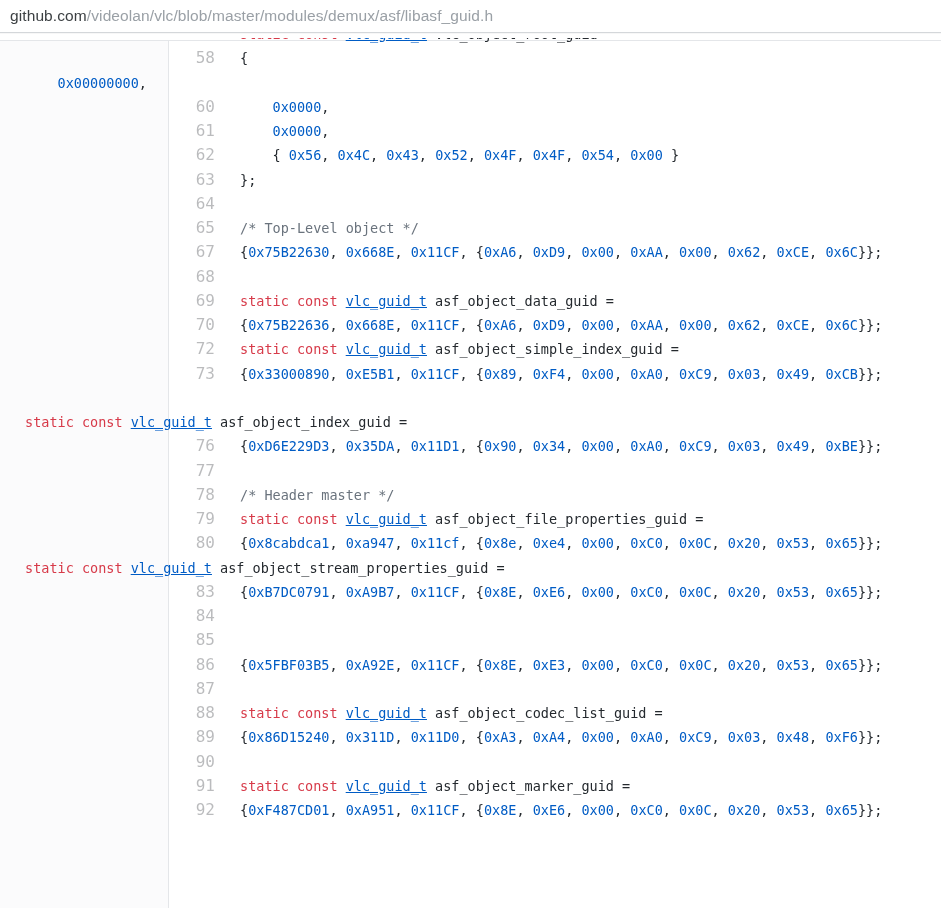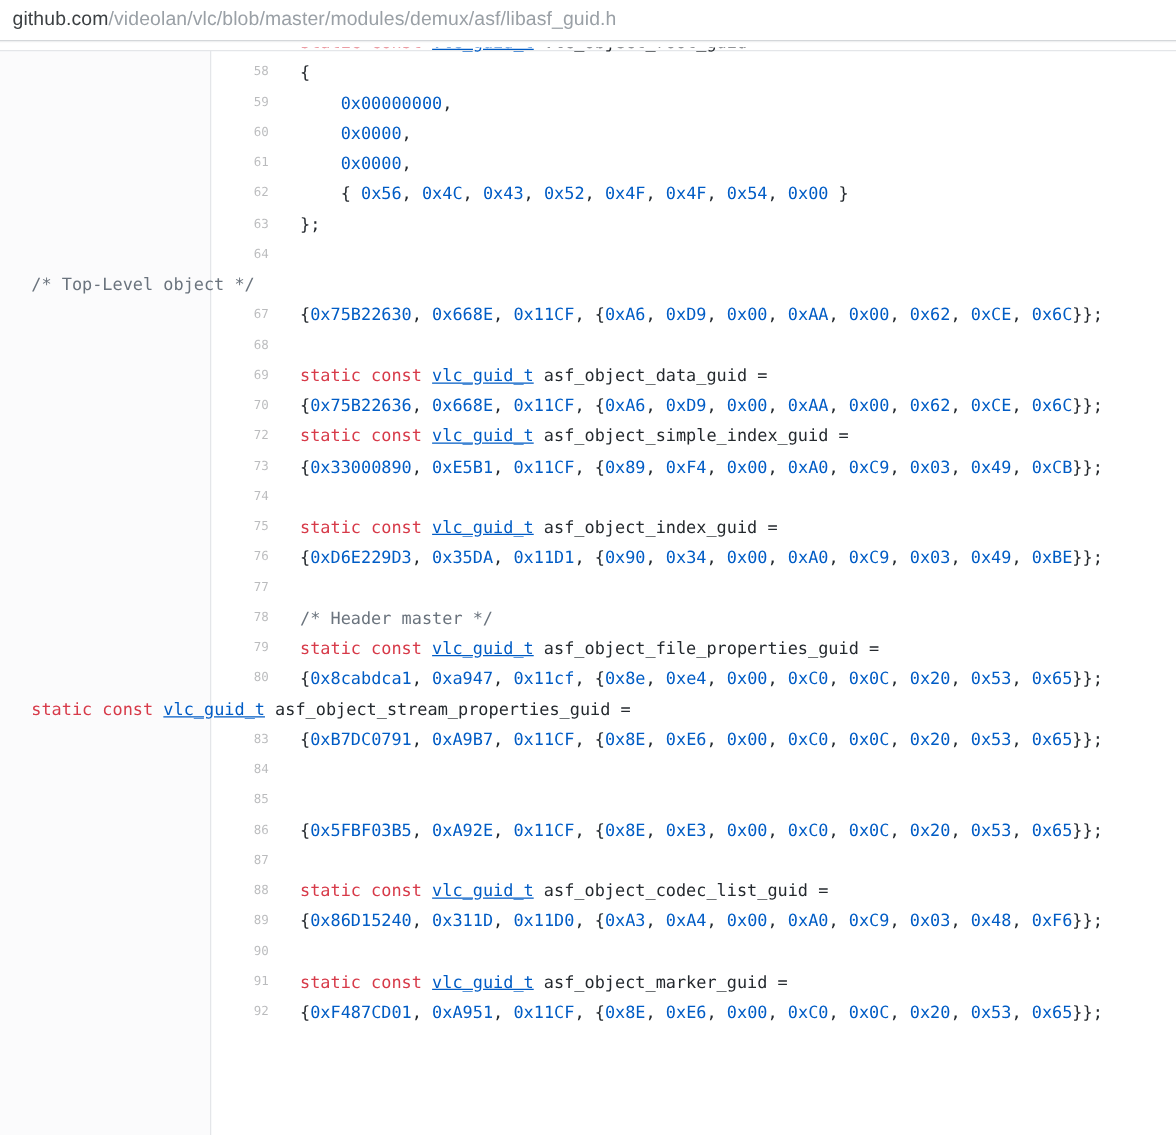--- a/index.html
+++ b/index.html
@@ -37,21 +37,21 @@
     overflow:hidden;z-index:1;
   }
   .code-row{
     display:flex;height:24.26px;line-height:24.26px;
     font-family:"DejaVu Sans Mono", monospace;font-size:13.5px;
     white-space:pre;background:transparent;
   }
   .code-row.clipped{margin-top:-16px;}
   .ln{
     width:215px;flex:0 0 215px;text-align:right;box-sizing:border-box;
-    color:var(--gutter,rgba(27,31,35,0.3));font-size:10px;
+    color:var(--gutter,rgba(27,31,35,0.3));font-size:16px;
     cursor:pointer;user-select:none;
   }
   .src{padding-left:25px;color:var(--plain,#24292e);}
   .k{color:var(--kw,#d73a49);}
   .num{color:var(--blue,#005cc5);}
   .ty{color:var(--blue,#005cc5);text-decoration:underline;cursor:pointer;}
   .cm{color:var(--cmt,#6a737d);}
   .pl{color:var(--plain,#24292e);}
 </style>
 </head>
@@ -61,35 +61,35 @@
   <span class="url-text"><span class="url-host">github.com</span><span class="url-path">/videolan/vlc/blob/master/modules/demux/asf/libasf_guid.h</span></span>
 </div>
 
 <div class="left-margin"></div>
 <div class="top-hairline"></div>
 <div class="gutter-border"></div>
 
 <div class="code-viewport" id="code-viewport">
     <div class="code-row clipped"><div class="ln"></div><div class="src"><span class="k">static const</span><span class="pl"> </span><span class="ty">vlc_guid_t</span><span class="pl"> vlc_object_root_guid =</span></div></div>
     <div class="code-row"><div class="ln">58</div><div class="src"><span class="pl">{</span></div></div>
-    <div class="code-row"><div class="ln">59</div><div class="src"><span class="pl">    </span><span class="num">0x00000000</span><span class="pl">,</span></div></div>
+    <div class="code-row"><div class="src"><span class="pl">    </span><span class="num">0x00000000</span><span class="pl">,</span></div></div>
     <div class="code-row"><div class="ln">60</div><div class="src"><span class="pl">    </span><span class="num">0x0000</span><span class="pl">,</span></div></div>
     <div class="code-row"><div class="ln">61</div><div class="src"><span class="pl">    </span><span class="num">0x0000</span><span class="pl">,</span></div></div>
     <div class="code-row"><div class="ln">62</div><div class="src"><span class="pl">    { </span><span class="num">0x56</span><span class="pl">, </span><span class="num">0x4C</span><span class="pl">, </span><span class="num">0x43</span><span class="pl">, </span><span class="num">0x52</span><span class="pl">, </span><span class="num">0x4F</span><span class="pl">, </span><span class="num">0x4F</span><span class="pl">, </span><span class="num">0x54</span><span class="pl">, </span><span class="num">0x00</span><span class="pl"> }</span></div></div>
     <div class="code-row"><div class="ln">63</div><div class="src"><span class="pl">};</span></div></div>
     <div class="code-row"><div class="ln">64</div><div class="src"></div></div>
-    <div class="code-row"><div class="src"><span class="cm">/* Top-Level object */</span></div></div>
+    <div class="code-row"><div class="ln">65</div><div class="src"><span class="cm">/* Top-Level object */</span></div></div>
     <div class="code-row"><div class="ln">67</div><div class="src"><span class="pl">{</span><span class="num">0x75B22630</span><span class="pl">, </span><span class="num">0x668E</span><span class="pl">, </span><span class="num">0x11CF</span><span class="pl">, {</span><span class="num">0xA6</span><span class="pl">, </span><span class="num">0xD9</span><span class="pl">, </span><span class="num">0x00</span><span class="pl">, </span><span class="num">0xAA</span><span class="pl">, </span><span class="num">0x00</span><span class="pl">, </span><span class="num">0x62</span><span class="pl">, </span><span class="num">0xCE</span><span class="pl">, </span><span class="num">0x6C</span><span class="pl">}};</span></div></div>
     <div class="code-row"><div class="ln">68</div><div class="src"></div></div>
     <div class="code-row"><div class="ln">69</div><div class="src"><span class="k">static const</span><span class="pl"> </span><span class="ty">vlc_guid_t</span><span class="pl"> asf_object_data_guid =</span></div></div>
     <div class="code-row"><div class="ln">70</div><div class="src"><span class="pl">{</span><span class="num">0x75B22636</span><span class="pl">, </span><span class="num">0x668E</span><span class="pl">, </span><span class="num">0x11CF</span><span class="pl">, {</span><span class="num">0xA6</span><span class="pl">, </span><span class="num">0xD9</span><span class="pl">, </span><span class="num">0x00</span><span class="pl">, </span><span class="num">0xAA</span><span class="pl">, </span><span class="num">0x00</span><span class="pl">, </span><span class="num">0x62</span><span class="pl">, </span><span class="num">0xCE</span><span class="pl">, </span><span class="num">0x6C</span><span class="pl">}};</span></div></div>
     <div class="code-row"><div class="ln">72</div><div class="src"><span class="k">static const</span><span class="pl"> </span><span class="ty">vlc_guid_t</span><span class="pl"> asf_object_simple_index_guid =</span></div></div>
     <div class="code-row"><div class="ln">73</div><div class="src"><span class="pl">{</span><span class="num">0x33000890</span><span class="pl">, </span><span class="num">0xE5B1</span><span class="pl">, </span><span class="num">0x11CF</span><span class="pl">, {</span><span class="num">0x89</span><span class="pl">, </span><span class="num">0xF4</span><span class="pl">, </span><span class="num">0x00</span><span class="pl">, </span><span class="num">0xA0</span><span class="pl">, </span><span class="num">0xC9</span><span class="pl">, </span><span class="num">0x03</span><span class="pl">, </span><span class="num">0x49</span><span class="pl">, </span><span class="num">0xCB</span><span class="pl">}};</span></div></div>
-    <div class="code-row"><div class="ln">74</div><div class="src"></div></div>
-    <div class="code-row"><div class="ln">75</div><div class="src"><span class="k">static const</span><span class="pl"> </span><span class="ty">vlc_guid_t</span><span class="pl"> asf_object_index_guid =</span></div></div>
+    <div class="code-row"><div class="src"></div></div>
+    <div class="code-row"><div class="src"><span class="k">static const</span><span class="pl"> </span><span class="ty">vlc_guid_t</span><span class="pl"> asf_object_index_guid =</span></div></div>
     <div class="code-row"><div class="ln">76</div><div class="src"><span class="pl">{</span><span class="num">0xD6E229D3</span><span class="pl">, </span><span class="num">0x35DA</span><span class="pl">, </span><span class="num">0x11D1</span><span class="pl">, {</span><span class="num">0x90</span><span class="pl">, </span><span class="num">0x34</span><span class="pl">, </span><span class="num">0x00</span><span class="pl">, </span><span class="num">0xA0</span><span class="pl">, </span><span class="num">0xC9</span><span class="pl">, </span><span class="num">0x03</span><span class="pl">, </span><span class="num">0x49</span><span class="pl">, </span><span class="num">0xBE</span><span class="pl">}};</span></div></div>
     <div class="code-row"><div class="ln">77</div><div class="src"></div></div>
     <div class="code-row"><div class="ln">78</div><div class="src"><span class="cm">/* Header master */</span></div></div>
     <div class="code-row"><div class="ln">79</div><div class="src"><span class="k">static const</span><span class="pl"> </span><span class="ty">vlc_guid_t</span><span class="pl"> asf_object_file_properties_guid =</span></div></div>
     <div class="code-row"><div class="ln">80</div><div class="src"><span class="pl">{</span><span class="num">0x8cabdca1</span><span class="pl">, </span><span class="num">0xa947</span><span class="pl">, </span><span class="num">0x11cf</span><span class="pl">, {</span><span class="num">0x8e</span><span class="pl">, </span><span class="num">0xe4</span><span class="pl">, </span><span class="num">0x00</span><span class="pl">, </span><span class="num">0xC0</span><span class="pl">, </span><span class="num">0x0C</span><span class="pl">, </span><span class="num">0x20</span><span class="pl">, </span><span class="num">0x53</span><span class="pl">, </span><span class="num">0x65</span><span class="pl">}};</span></div></div>
     <div class="code-row"><div class="src"><span class="k">static const</span><span class="pl"> </span><span class="ty">vlc_guid_t</span><span class="pl"> asf_object_stream_properties_guid =</span></div></div>
     <div class="code-row"><div class="ln">83</div><div class="src"><span class="pl">{</span><span class="num">0xB7DC0791</span><span class="pl">, </span><span class="num">0xA9B7</span><span class="pl">, </span><span class="num">0x11CF</span><span class="pl">, {</span><span class="num">0x8E</span><span class="pl">, </span><span class="num">0xE6</span><span class="pl">, </span><span class="num">0x00</span><span class="pl">, </span><span class="num">0xC0</span><span class="pl">, </span><span class="num">0x0C</span><span class="pl">, </span><span class="num">0x20</span><span class="pl">, </span><span class="num">0x53</span><span class="pl">, </span><span class="num">0x65</span><span class="pl">}};</span></div></div>
     <div class="code-row"><div class="ln">84</div><div class="src"></div></div>
     <div class="code-row"><div class="ln">85</div></div>
     <div class="code-row"><div class="ln">86</div><div class="src"><span class="pl">{</span><span class="num">0x5FBF03B5</span><span class="pl">, </span><span class="num">0xA92E</span><span class="pl">, </span><span class="num">0x11CF</span><span class="pl">, {</span><span class="num">0x8E</span><span class="pl">, </span><span class="num">0xE3</span><span class="pl">, </span><span class="num">0x00</span><span class="pl">, </span><span class="num">0xC0</span><span class="pl">, </span><span class="num">0x0C</span><span class="pl">, </span><span class="num">0x20</span><span class="pl">, </span><span class="num">0x53</span><span class="pl">, </span><span class="num">0x65</span><span class="pl">}};</span></div></div>

